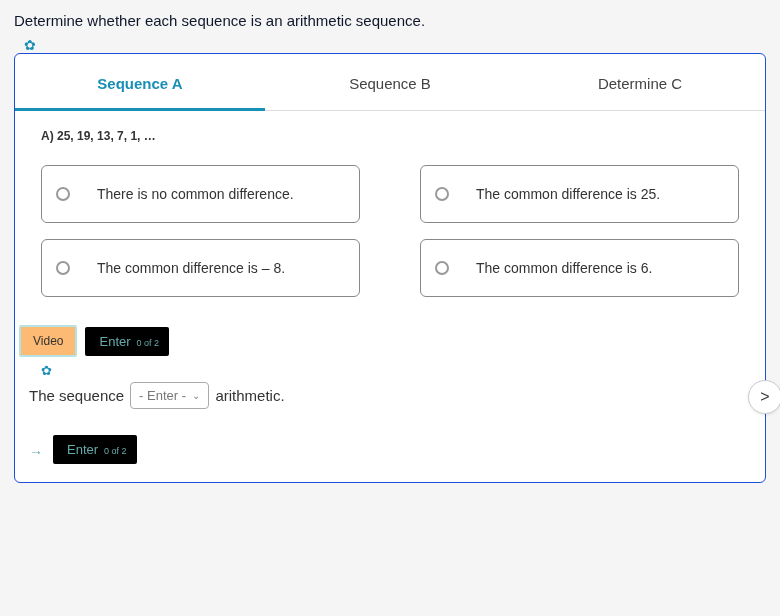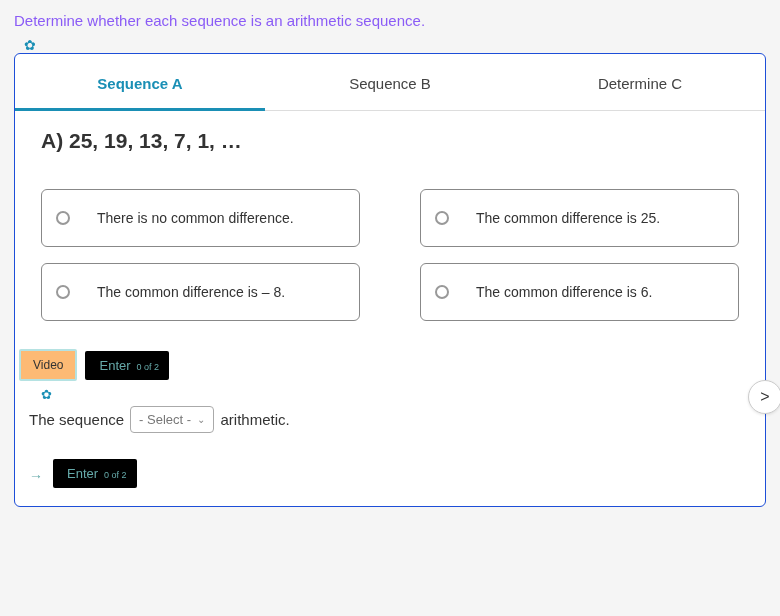--- a/index.html
+++ b/index.html
@@ -1,24 +1,24 @@
 <!DOCTYPE html>
 <html><head>
 <meta charset="utf-8">
 <style>
   * { box-sizing: border-box; margin: 0; padding: 0; }
   body { font-family: Arial, sans-serif; background: #f5f5f5; color: #333; width: 780px; height: 616px; position: relative; padding: 12px 14px; }
-  .question { font-size: 15px; color: #8b5cf6; margin-bottom: 8px; }
+  .question { font-size: 15px; color: #0f172a; margin-bottom: 8px; }
   .gear { color: #1a8fb5; font-size: 14px; margin-left: 10px; }
   .card { background: #fff; border: 1px solid #1d4ed8; border-radius: 6px; padding: 5px 0 18px 0; position: relative; }
   .tabs { display: flex; border-bottom: 1px solid #ddd; }
   .tab { flex: 1; text-align: center; padding: 16px 0; font-size: 15px; color: #444; cursor: pointer; }
   .tab.active { color: #1a8fb5; font-weight: 600; border-bottom: 3px solid #1a8fb5; margin-bottom: -1px; }
   .content { padding: 18px 26px 0 26px; }
-  .seq-line { font-weight: 600; font-size: 21px; color: #333; margin-bottom: 36px; }
+  .seq-line { font-weight: 600; font-size: 12px; color: #333; margin-bottom: 22px; }
   .options { display: grid; grid-template-columns: 1fr 1fr; gap: 16px 60px; }
   .option { display: flex; align-items: center; gap: 27px; border: 1px solid #888; border-radius: 6px; padding: 10px 14px; min-height: 58px; cursor: pointer; }
   .radio { width: 14px; height: 14px; border: 2px solid #999; border-radius: 50%; flex-shrink: 0; }
   .opt-text { font-size: 14px; color: #333; line-height: 1.45; }
   .row2 { margin-top: 28px; display: flex; align-items: center; gap: 8px; }
   .video-btn { background: #fdba74; border: 2px solid #b5e2e2; color: #333; font-size: 12px; padding: 7px 12px; border-radius: 2px; cursor: pointer; margin-left: -22px; }
   .enter-btn { background: #000000; border: none; color: #6aa; font-size: 13px; padding: 7px 10px 7px 14px; border-radius: 2px; cursor: pointer; display: inline-flex; align-items: baseline; gap: 6px; }
   .enter-btn .count { font-size: 9px; color: #6aa; }
   .gear2 { color: #1a8fb5; font-size: 13px; margin: 6px 0 4px 26px; }
   .sentence { font-size: 15px; color: #333; margin-left: 14px; display: flex; align-items: center; gap: 6px; flex-wrap: wrap; }
@@ -70,21 +70,21 @@
         <span class="count">0 of 2</span>
       </button>
     </div>
   </div>
 
   <div class="gear2">✿</div>
 
   <div class="sentence">
     <span>The sequence</span>
     <span class="select-box">
-      <span>- Select -</span>
+      <span>- Enter -</span>
       <span class="chev">⌄</span>
     </span>
     <span>arithmetic.</span>
   </div>
 
   <div class="enter2">
     <span class="arrow">→</span>
     <button class="enter-btn">
       <span>Enter</span>
       <span class="count">0 of 2</span>

